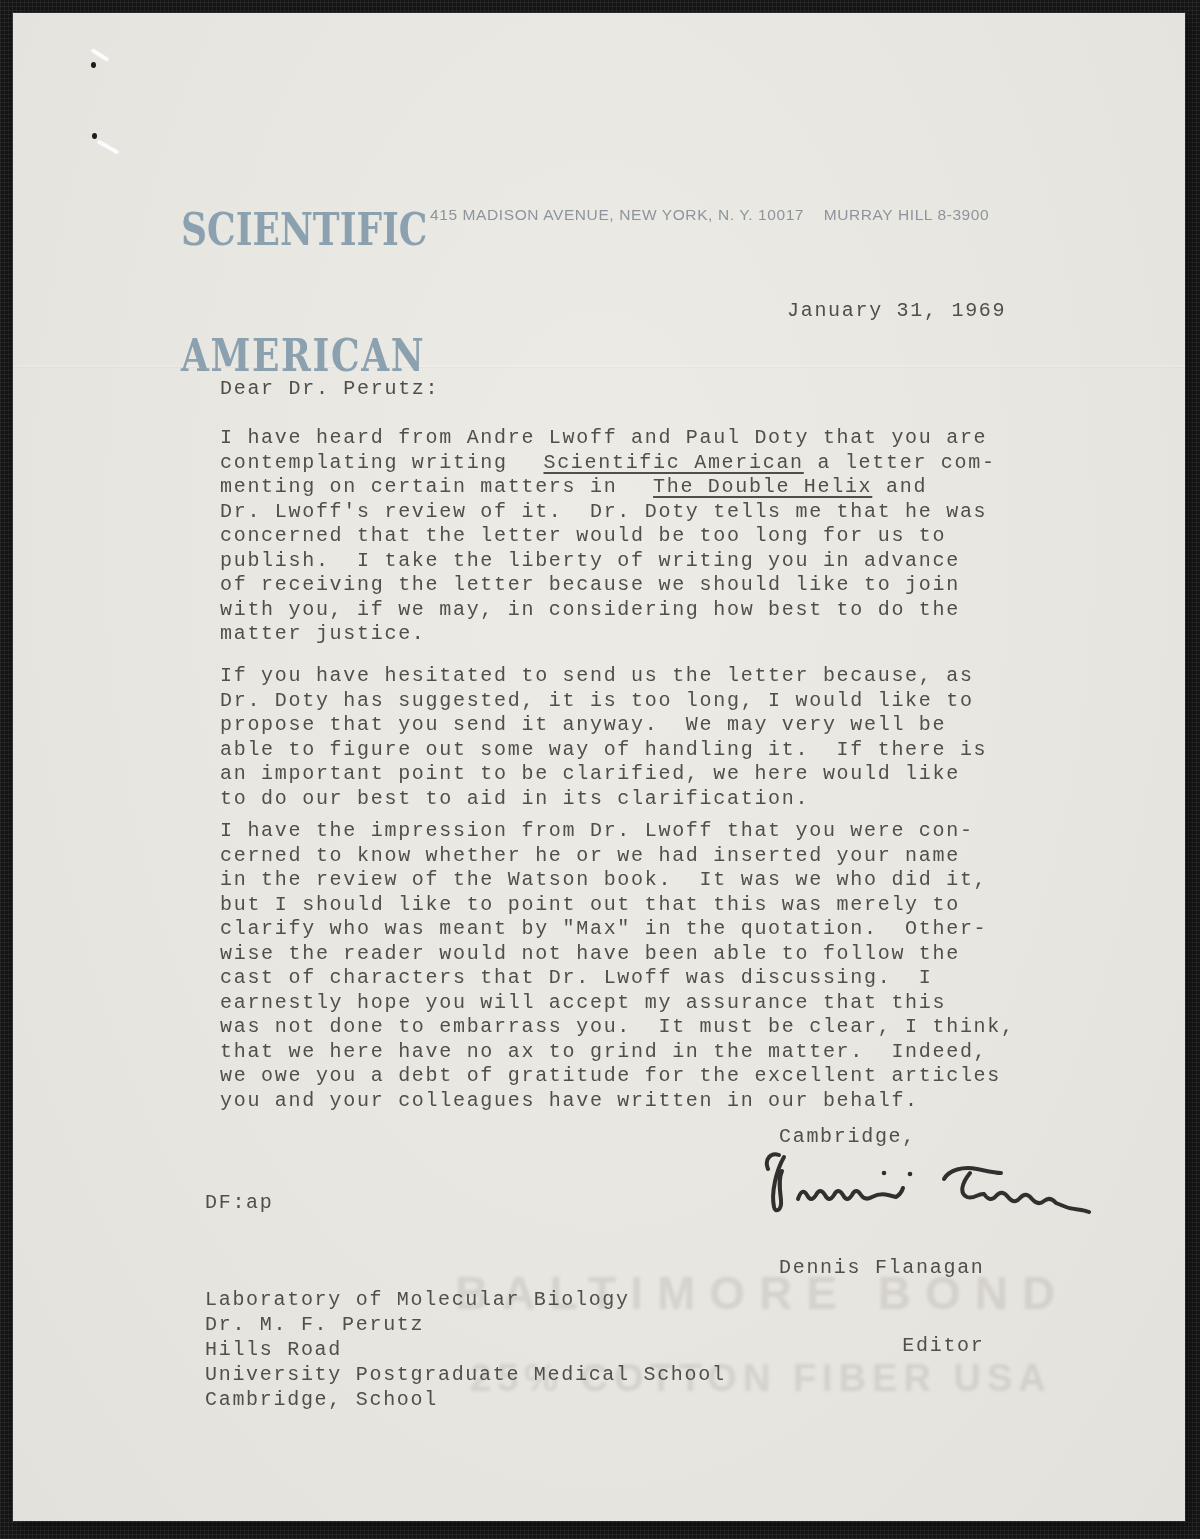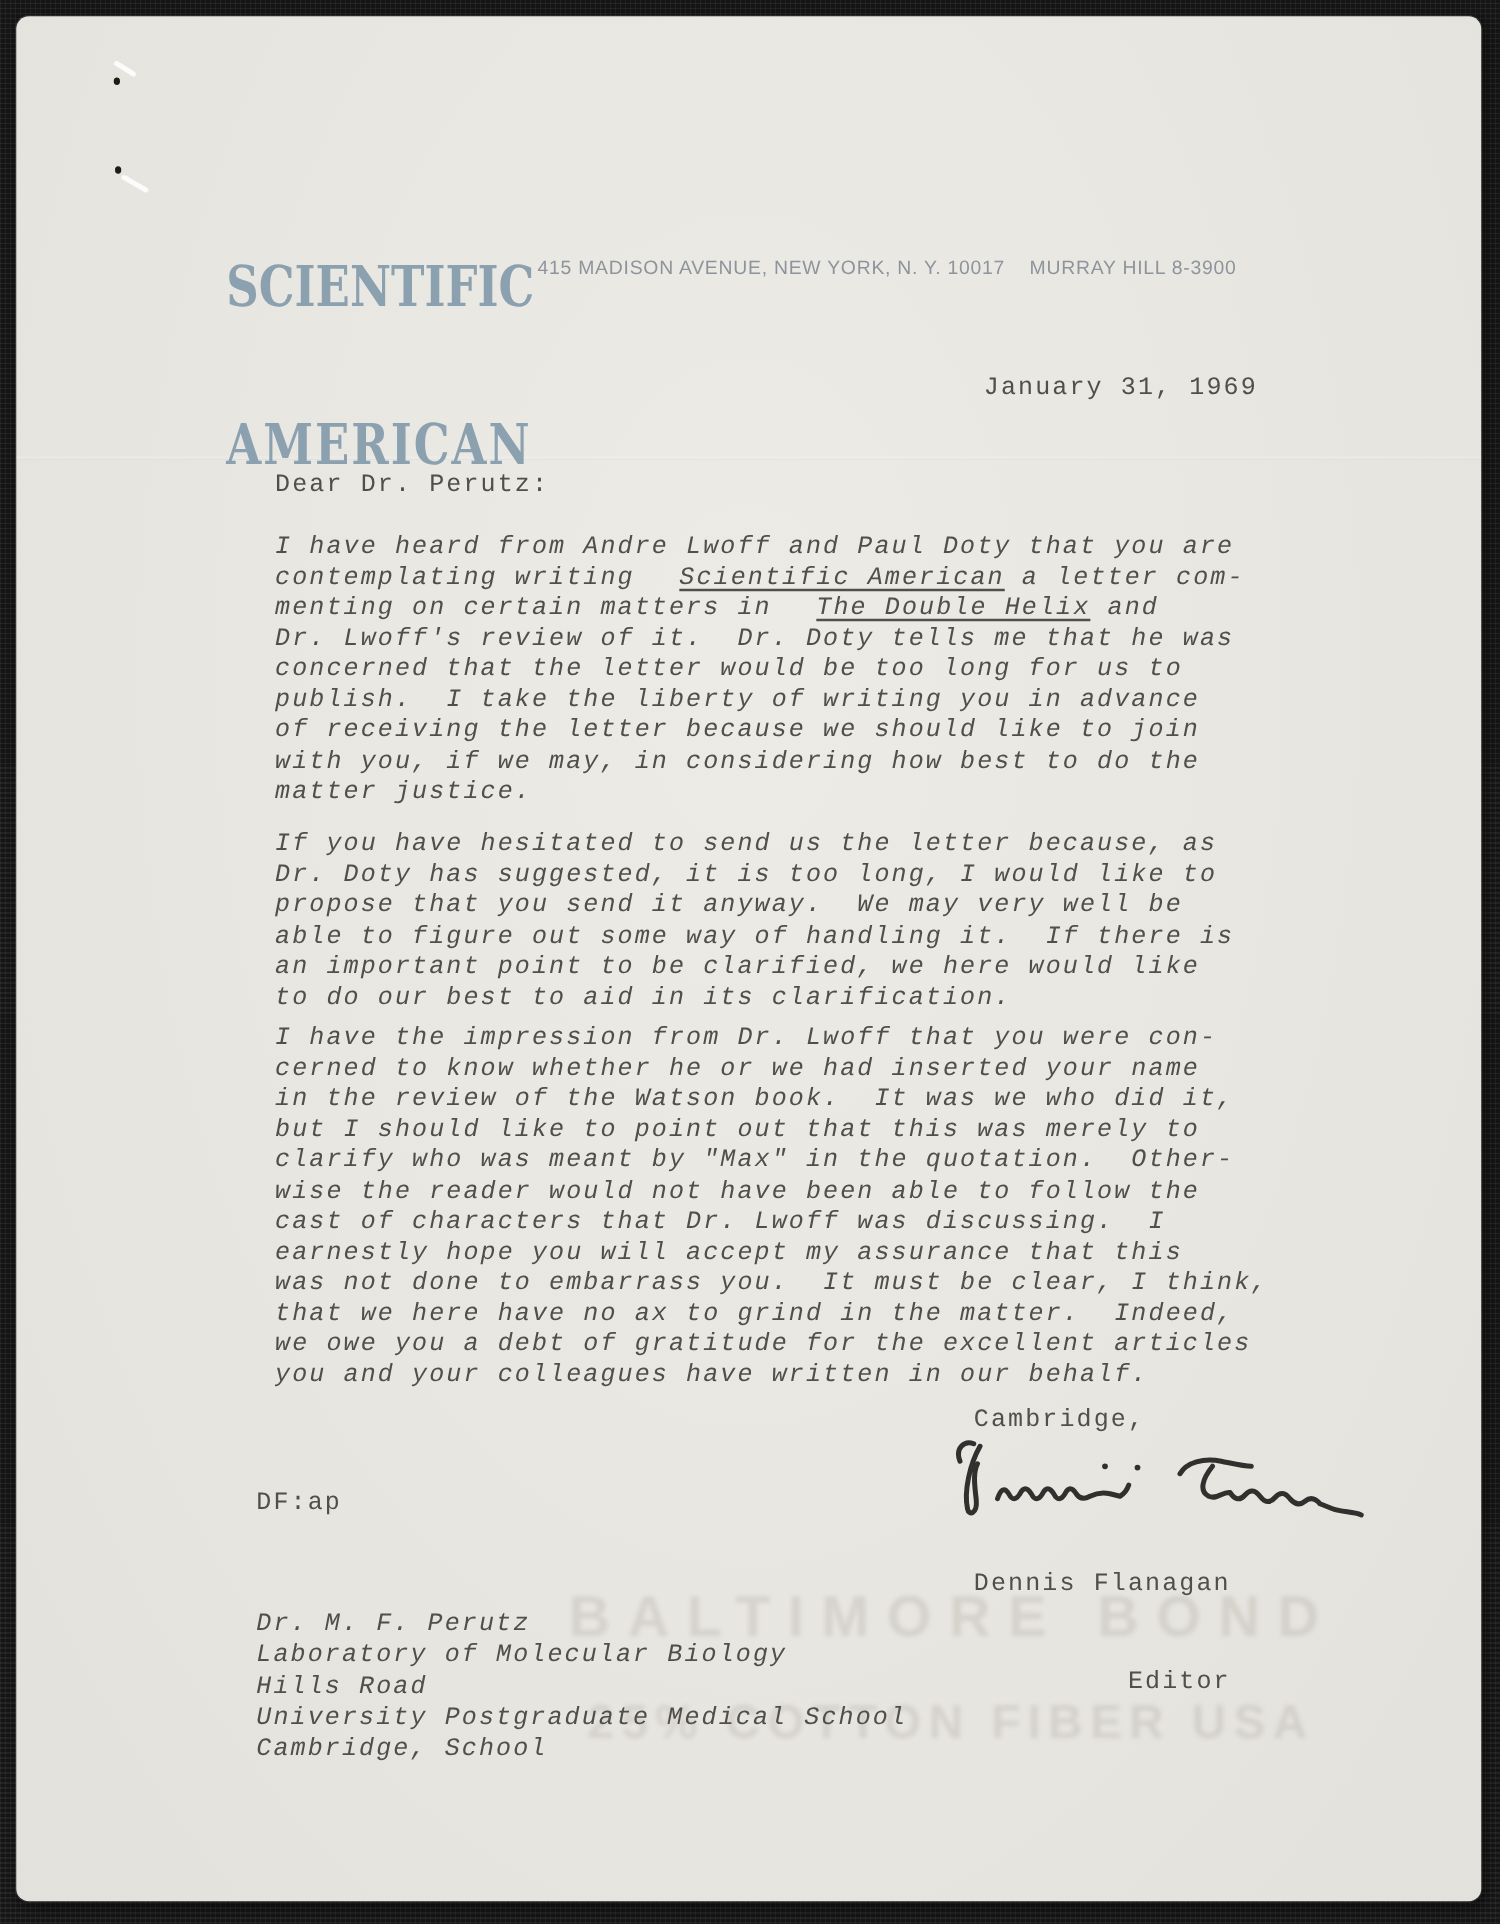--- a/index.html
+++ b/index.html
@@ -7,28 +7,28 @@
     position:relative;width:1200px;height:1539px;overflow:hidden;
     background-color:#161616;
     background-image:
       repeating-linear-gradient(0deg, rgba(255,255,255,0.06) 0 1px, transparent 1px 4px),
       repeating-linear-gradient(90deg, rgba(255,255,255,0.05) 0 1px, transparent 1px 4px);
   }
   .paper{
     position:absolute;left:13px;top:13px;width:1172px;height:1508px;
     background:radial-gradient(ellipse at 50% 35%, #ecebe6 0%, #e8e6e1 55%, #e3e1dc 100%);
     box-shadow:0 0 0 1px rgba(255,255,255,0.10), 3px 4px 14px rgba(0,0,0,0.6);
-    border-radius:10px;
+    border-radius:0;
   }
   .mono{
     font-family:"Liberation Mono","DejaVu Sans Mono",monospace;
     font-size:20px;letter-spacing:1.7px;line-height:24.5px;
     color:#504f4a;white-space:pre;
   }
-  .line{white-space:pre;font-style:italic;}
+  .line{white-space:pre;}
   .u{text-decoration:underline;text-decoration-thickness:2px;text-underline-offset:4px;margin-left:22px;}
   .brand{
     position:absolute;left:168px;top:112px;
     font-family:"DejaVu Serif","Liberation Serif",serif;font-weight:bold;
     color:#8ba1b0;font-size:45px;line-height:42px;
     transform:scaleX(0.8);transform-origin:left top;white-space:pre;
   }
   .brand .l2{letter-spacing:2px;}
   .lh-address{
     position:absolute;left:417px;top:193px;
@@ -107,16 +107,16 @@
       <path d="M 222 30 C 214 40, 211 50, 219 54 C 226 57, 230 50, 236 51 Q 242 60 248 53 Q 254 46 260 54 Q 266 62 272 55 Q 278 48 284 56 Q 290 63 296 58 Q 302 53 308 60 L 318 64 C 326 67, 334 66, 341 69"></path>
     </svg>
 
     <div class="mono signame">
       <div>Dennis Flanagan</div>
       <div>Editor</div>
     </div>
 
     <div class="mono initials">DF:ap</div>
 
-    <div class="mono recipient"><div class="line">Dr. M. F. Perutz</div><div class="line">Laboratory of Molecular Biology</div><div class="line">Hills Road</div><div class="line">University Postgraduate Medical School</div><div class="line">Cambridge, School</div></div>
+    <div class="mono recipient"><div class="line">Laboratory of Molecular Biology</div><div class="line">Dr. M. F. Perutz</div><div class="line">Hills Road</div><div class="line">University Postgraduate Medical School</div><div class="line">Cambridge, School</div></div>
 
   </div>
 </div>
 
 </body></html>

